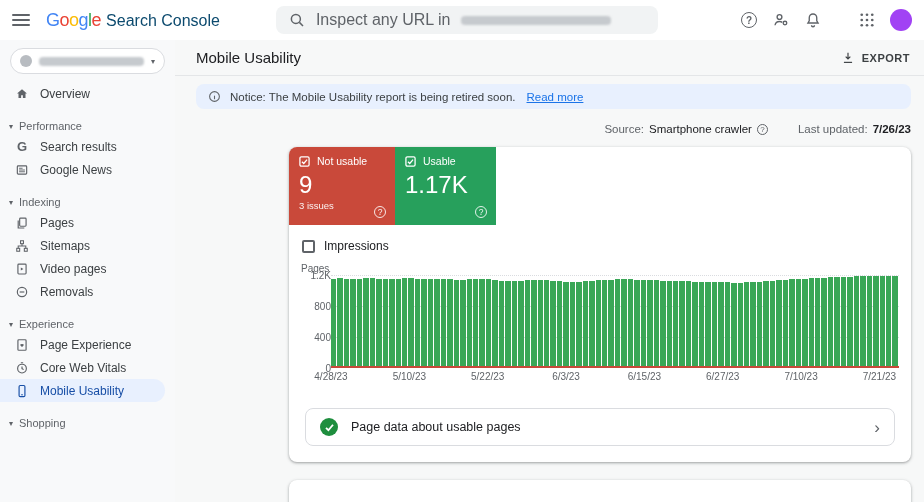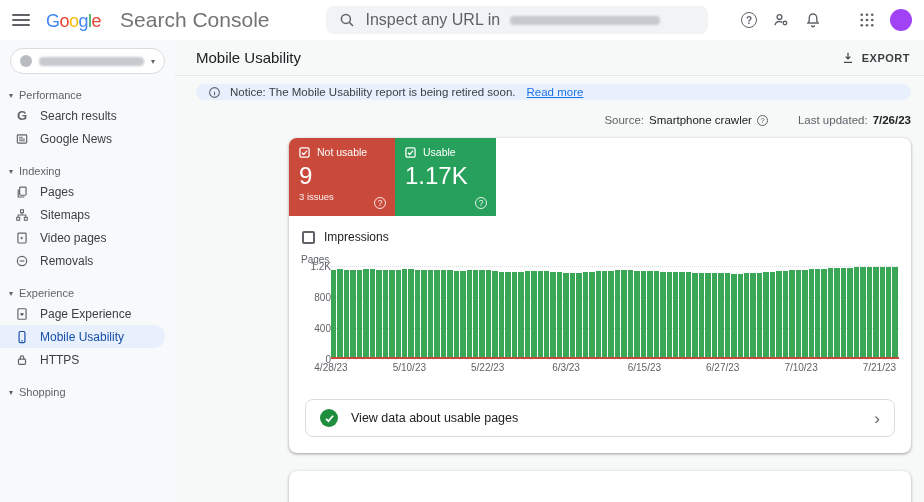--- a/index.html
+++ b/index.html
@@ -6,21 +6,21 @@
   html,body { width:924px; height:502px; overflow:hidden; }
   body { font-family:"Liberation Sans", sans-serif; font-size:12px; color:#202124; background:#fff; }
   .app { display:flex; flex-direction:column; width:924px; height:502px; }
 
   
   .topbar { height:40px; display:flex; align-items:center; background:#fff; flex:0 0 auto; padding:0 12px 0 12px; }
   .hamburger { width:18px; height:12px; display:flex; flex-direction:column; justify-content:space-between; cursor:pointer; margin-right:16px; }
   .hamburger span { height:2px; background:#5f6368; border-radius:1px; }
   .logo { display:flex; align-items:baseline; gap:5px; white-space:nowrap; }
   .logo .g-word { font-size:18px; letter-spacing:-.5px; }
-  .logo .prod { font-size:21px; color:#737373;margin-left:14px; }
+  .logo .prod { font-size:16px; color:#0c4a6e; }
   .searchbox { margin-left:56px; width:382px; height:28px; background:#f1f3f4; border-radius:8px; display:flex; align-items:center; padding:0 12px; gap:10px; color:#5f6368; }
   .searchbox .lbl { font-size:16px; white-space:nowrap; }
   .blurbar { height:9px; background:#c6cace; border-radius:4px; filter:blur(1px); }
   .top-icons { margin-left:auto; display:flex; align-items:center; gap:14px; }
   .tico { width:18px; height:18px; color:#5f6368; cursor:pointer; display:flex; align-items:center; justify-content:center; }
   .tico svg { width:18px; height:18px; }
   .help-circ { width:16px; height:16px; border:1.6px solid #5f6368; border-radius:50%; font-size:10px; font-weight:700; display:flex; align-items:center; justify-content:center; }
   .apps-gap { width:8px; }
   .avatar { width:22px; height:22px; border-radius:50%; cursor:pointer; }
 
@@ -41,21 +41,21 @@
   .gico { font-size:13px; font-weight:700; color:inherit; line-height:1; }
 
   
   .main { flex:1; background:#f7f8f8; overflow:hidden; display:flex; flex-direction:column; }
   .page-head { height:36px; flex:0 0 auto; display:flex; align-items:center; padding:0 14px 0 21px; border-bottom:1px solid #e4e6e8; }
   .page-title { font-size:15px; font-weight:400; color:#202124; }
   .export-btn { margin-left:auto; display:flex; align-items:center; gap:7px; font-size:11px; font-weight:700; letter-spacing:.5px; color:#3c4043; cursor:pointer; }
   .export-btn svg { width:14px; height:14px; }
   .content { padding:8px 13px 0 21px; flex:1; overflow:hidden; }
 
-  .notice { height:16px; background:#e8f0fe; border-radius:8px; display:flex; align-items:center; padding:0 12px; gap:9px; font-size:11.5px; color:#3c4043; }
+  .notice { height:25px; background:#e8f0fe; border-radius:8px; display:flex; align-items:center; padding:0 12px; gap:9px; font-size:11.5px; color:#3c4043; }
   .notice .i-ico { width:13px; height:13px; color:#5f6368; flex:0 0 auto; }
   .notice .i-ico svg { width:13px; height:13px; }
   .notice a { color:#1a73e8; text-decoration:underline; cursor:pointer; margin-left:2px; }
 
   .meta-row { display:flex; justify-content:flex-end; align-items:center; margin-top:14px; font-size:11.5px; color:#5f6368; gap:5px; }
   .meta-row .val { color:#202124; }
   .meta-row .bold { font-weight:700; color:#202124; }
   .meta-gap { width:20px; }
   .mini-q { width:11px; height:11px; border:1px solid #5f6368; border-radius:50%; font-size:8px; display:inline-flex; align-items:center; justify-content:center; color:#5f6368; }
 
@@ -161,20 +161,28 @@
 
   <div class="shell">
 
     <div class="sidebar">
       <div class="prop-pill">
         <span class="prop-fav"></span>
         <span class="blurbar"></span>
         <span class="prop-caret">▾</span>
       </div>
       <div>
+          <div class="nav-item">
+            <span class="icn">
+              <svg viewBox="0 0 24 24" fill="currentColor">
+                <path d="M12 4 3.5 11H6v8h4.5v-5h3v5H18v-8h2.5z"></path>
+              </svg>
+            </span>
+            <span>Overview</span>
+          </div>
           <div class="nav-section">
             <span class="caret">▾</span>
             <span>Performance</span>
           </div>
           <div class="nav-item">
             <span class="icn">
               <span class="gico">G</span>
             </span>
             <span>Search results</span>
           </div>
@@ -235,37 +243,37 @@
           </div>
           <div class="nav-item">
             <span class="icn">
               <svg viewBox="0 0 24 24" fill="none" stroke="currentColor" stroke-width="2">
                 <rect x="5" y="3" width="14" height="18" rx="1.5"></rect>
                 <path d="M12 15.5 9.4 13a1.7 1.7 0 1 1 2.6-2.2A1.7 1.7 0 1 1 14.6 13z" fill="currentColor" stroke="none"></path>
               </svg>
             </span>
             <span>Page Experience</span>
           </div>
+          <div class="nav-item">
+            <span class="icn">
+              <svg viewBox="0 0 24 24" fill="none" stroke="currentColor" stroke-width="2">
+                <circle cx="12" cy="13" r="7.5"></circle>
+                <path d="M12 9.5V13l2.8 1.8M10 3h4"></path>
+              </svg>
+            </span>
+            <span>Core Web Vitals</span>
+          </div>
           <div class="nav-item selected">
             <span class="icn">
               <svg viewBox="0 0 24 24" fill="none" stroke="currentColor" stroke-width="2">
                 <rect x="7" y="2.5" width="10" height="19" rx="2"></rect>
                 <path d="M10.5 18.5h3" stroke-width="1.6"></path>
               </svg>
             </span>
             <span>Mobile Usability</span>
-          </div>
-          <div class="nav-item">
-            <span class="icn">
-              <svg viewBox="0 0 24 24" fill="none" stroke="currentColor" stroke-width="2">
-                <rect x="6" y="10.5" width="12" height="9" rx="1.5"></rect>
-                <path d="M9 10.5V8a3 3 0 0 1 6 0v2.5"></path>
-              </svg>
-            </span>
-            <span>HTTPS</span>
           </div>
           <div class="nav-section">
             <span class="caret">▾</span>
             <span>Shopping</span>
           </div>
         </div>
     </div>
 
     <div class="main">
 
@@ -458,21 +466,21 @@
                 <div class="xtick" style="left: 96.5517%;">7/21/23</div>
               </div>
           </div>
 
           <div class="view-row">
             <span class="check-circ">
               <svg viewBox="0 0 12 12" fill="none" stroke="#fff" stroke-width="2">
                   <path d="M2.2 6.4l2.6 2.6 5-6"></path>
                 </svg>
             </span>
-            <span>View data about usable pages</span>
+            <span>Page data about usable pages</span>
             <span class="chev">›</span>
           </div>
 
         </div>
 
         <div class="next-card"></div>
 
       </div>
     </div>
   </div>

